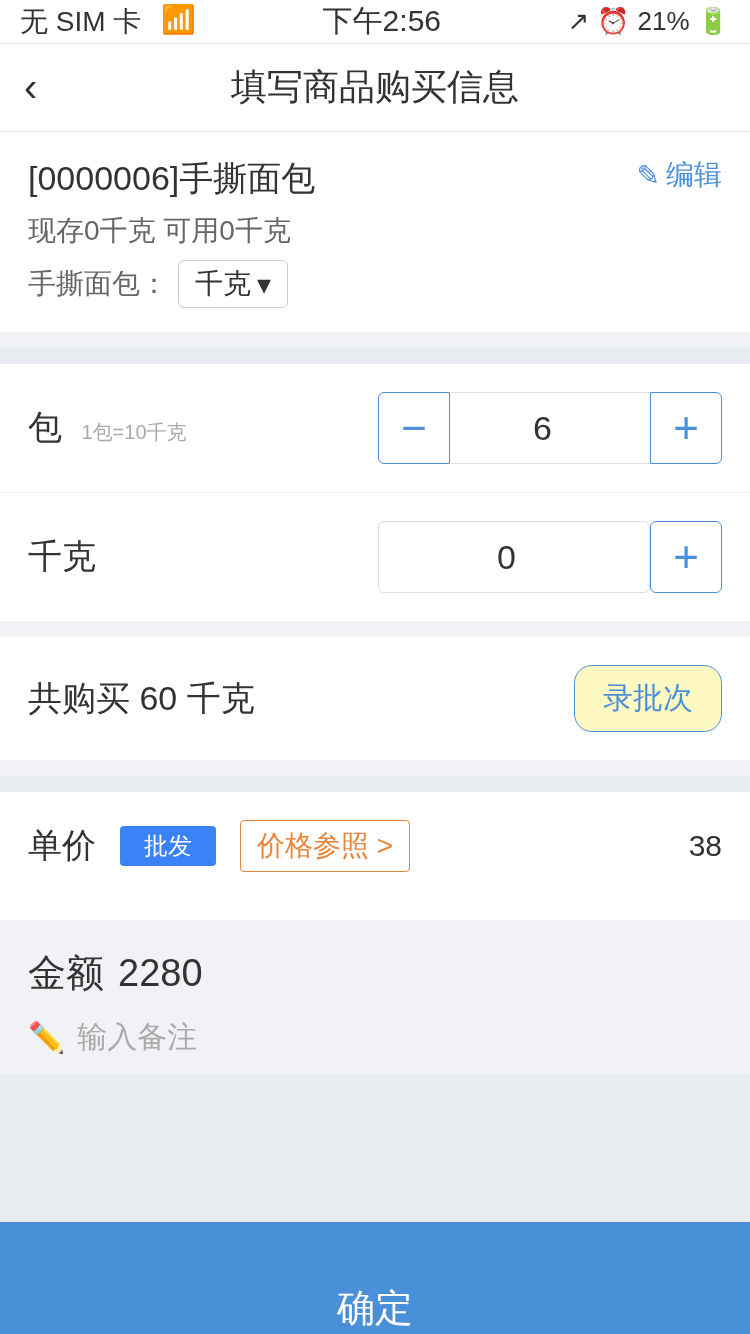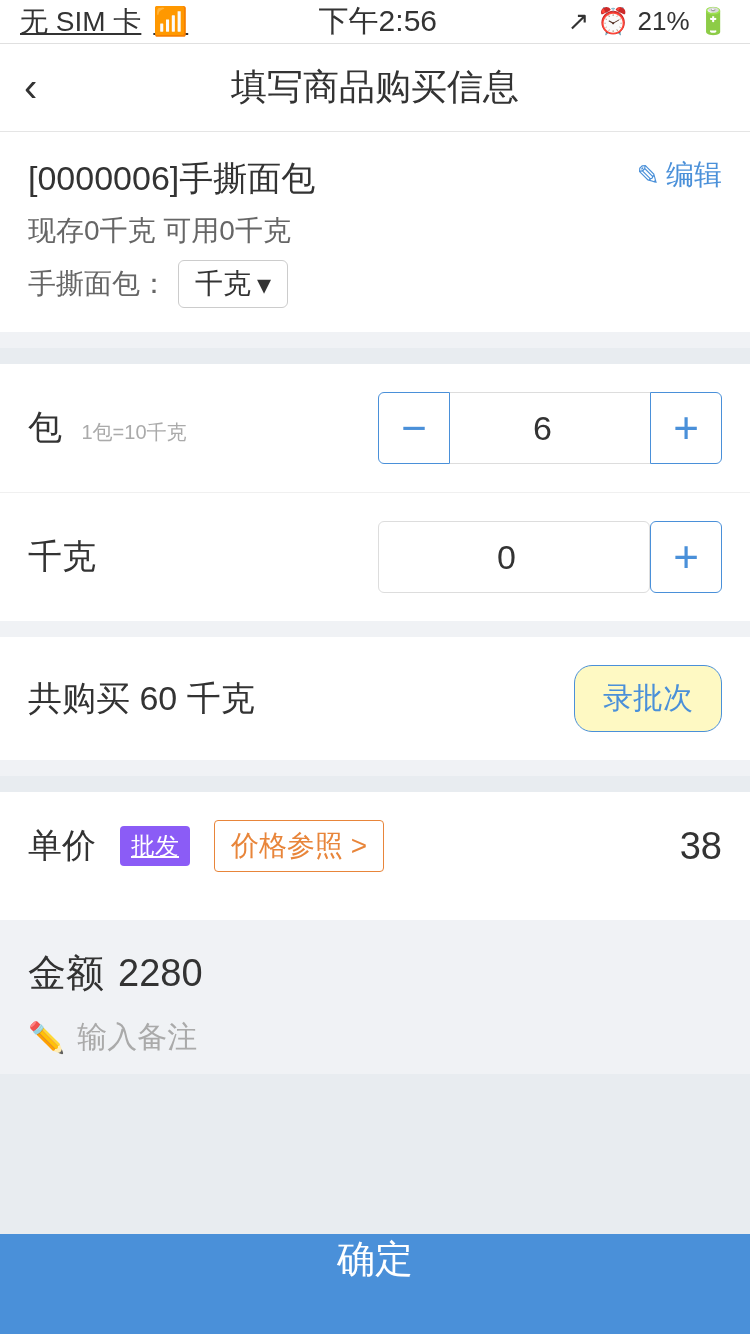--- a/index.html
+++ b/index.html
@@ -19,21 +19,21 @@
       height: 44px;
       background: #fff;
       display: flex;
       align-items: center;
       justify-content: space-between;
       padding: 0 20px;
       font-size: 28px;
       color: #333;
       border-bottom: 1px solid #e0e0e0;
     }
-    .status-left { display: flex; align-items: center; gap: 12px; text-decoration: underline; }
+    .status-left { display: flex; gap: 20px; }
     .status-center { font-weight: 500; font-size: 30px; }
     .status-right { display: flex; align-items: center; gap: 8px; font-size: 26px; }
 
     
     .nav-bar {
       width: 750px;
       height: 88px;
       background: #fff;
       display: flex;
       align-items: center;
@@ -176,42 +176,41 @@
     
     .price-section { background: #fff; padding: 28px 28px; margin-bottom: 0; }
     .price-row {
       display: flex;
       align-items: center;
       gap: 24px;
       margin-bottom: 20px;
     }
     .price-label { font-size: 34px; color: #333; }
     .price-badge {
-      background: #8b5cf6;
+      background: #3b82f6;
       color: #fff;
       font-size: 24px;
-      padding: 4px 11px;
+      padding: 4px 24px;
       border-radius: 4px;
-      text-decoration: underline;
     }
     .price-ref-btn {
       border: 1.5px solid #e8853a;
       color: #e8853a;
       font-size: 28px;
       padding: 6px 16px;
       border-radius: 4px;
       background: #fff;
       display: flex;
       align-items: center;
       gap: 4px;
       cursor: pointer;
     }
     .price-value {
       margin-left: auto;
-      font-size: 38px;
+      font-size: 30px;
       color: #333;
       font-weight: 500;
     }
 
     
     .amount-section {
       background: #f0f2f5;
       padding: 28px 28px 16px 28px;
     }
     .amount-row {
@@ -233,24 +232,24 @@
     
     .gray-area {
       background: #e8ecf0;
       flex: 1;
       min-height: 300px;
     }
 
     
     .confirm-bar {
       width: 750px;
-      height: 100px;
+      height: 112px;
       background: #4a90d9;
       display: flex;
-      align-items: flex-start;
+      align-items: flex-end;
       justify-content: center;
       position: fixed;
       bottom: 0;
       left: 0;
       cursor: pointer;
     }
     .confirm-text {
       font-size: 38px;
       color: #fff;
       font-weight: 500;

